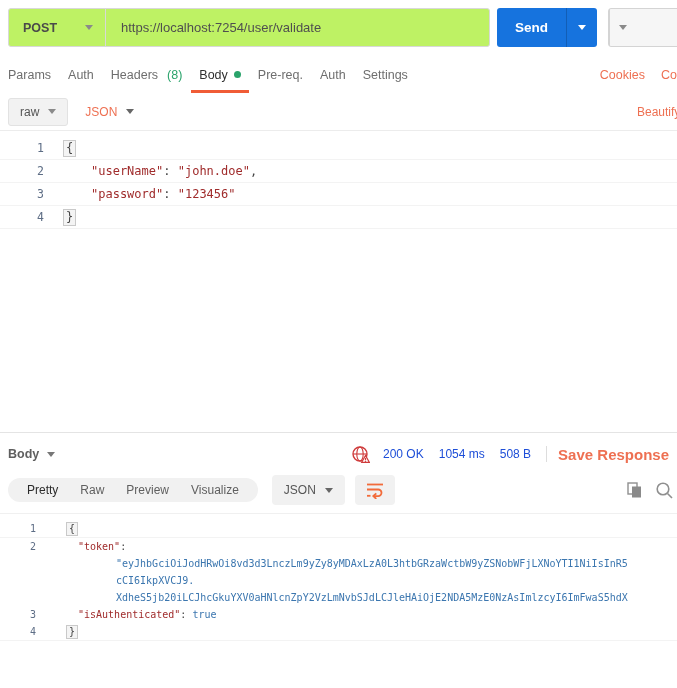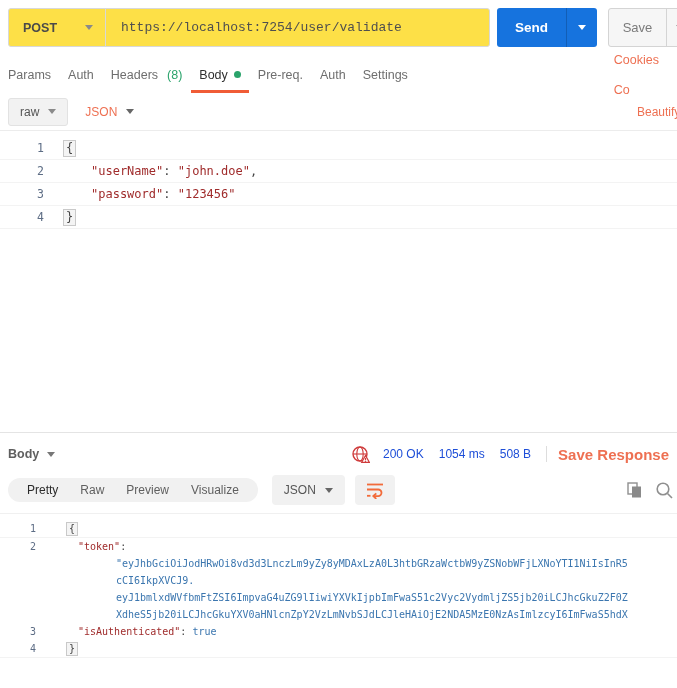--- a/index.html
+++ b/index.html
@@ -5,39 +5,39 @@
   html,body{margin:0;padding:0;}
   body{
     width:677px;height:688px;overflow:hidden;position:relative;
     background:#ffffff;font-family:"Liberation Sans",sans-serif;
     -webkit-font-smoothing:antialiased;
   }
   .caret{width:0;height:0;border-left:4px solid transparent;border-right:4px solid transparent;border-top:5px solid currentColor;display:inline-block;}
 
   
   .url-bar{position:absolute;top:0;left:0;width:100%;height:56px;background:#fff;}
-  .req-group{position:absolute;left:8px;top:8px;width:482px;height:39px;border:1px solid #d8d8d8;border-radius:3px;background:#fde047;display:flex;box-sizing:border-box;}
+  .req-group{position:absolute;left:8px;top:8px;width:482px;height:39px;border:1px solid #d8d8d8;border-radius:3px;background:#bef264;display:flex;box-sizing:border-box;}
   .method{width:97px;border-right:1px solid #d8d8d8;display:flex;align-items:center;justify-content:space-between;padding:0 12px 0 14px;font-size:12.5px;font-weight:600;color:#4a4a4a;box-sizing:border-box;cursor:pointer;}
   .method .caret{color:#8a8a8a;}
-  .url-input{flex:1;display:flex;align-items:center;padding-left:15px;font-size:13px;color:#4f4f4f;font-family:Liberation Mono, monospace;}
+  .url-input{flex:1;display:flex;align-items:center;padding-left:15px;font-size:13px;color:#4f4f4f;}
   .send-btn{position:absolute;left:497px;top:8px;width:100px;height:39px;background:#1673de;border-radius:3px;display:flex;color:#fff;cursor:pointer;}
   .send-main{flex:1;display:flex;align-items:center;justify-content:center;font-size:13.5px;font-weight:700;text-align:right;}
   .send-caret{width:30px;display:flex;align-items:center;justify-content:center;border-left:1px solid rgba(0,0,0,0.18);}
   .save-btn{position:absolute;left:608px;top:8px;width:86px;height:39px;background:#f6f6f6;border:1px solid #d4d4d4;border-radius:3px;display:flex;box-sizing:border-box;color:#7b7b7b;cursor:pointer;}
   .save-main{flex:1;display:flex;align-items:center;justify-content:center;font-size:13px;}
   .save-caret{width:26px;display:flex;align-items:center;justify-content:center;border-left:1px solid #d4d4d4;color:#8a8a8a;}
 
   
   .tabs{position:absolute;top:56px;left:0;right:0;height:37px;display:flex;align-items:center;padding-left:8px;gap:17px;font-size:12.5px;color:#6e6e6e;}
   .tab{position:relative;height:100%;display:flex;align-items:center;gap:6px;cursor:pointer;white-space:nowrap;}
   .tab.active{color:#2f2f2f;}
   .tab.active::after{content:"";position:absolute;left:-8px;right:-8px;bottom:0;height:3px;background:#f05c36;}
   .dot{width:7px;height:7px;border-radius:50%;background:#2aa36b;}
   .count{color:#2aa36b;margin-left:3px;}
-  .tabs-right{margin-left:auto;display:flex;gap:16px;color:#ee7052;padding-right:18px;flex-direction:column;}
+  .tabs-right{margin-left:auto;display:flex;gap:16px;color:#ee7052;padding-right:0;}
   .tabs-right span{cursor:pointer;white-space:nowrap;}
 
   
   .opts{position:absolute;top:93px;left:0;right:0;height:37px;display:flex;align-items:center;padding-left:8px;}
   .raw-box{background:#f2f2f2;border:1px solid #e2e2e2;border-radius:3px;height:26px;padding:0 11px;display:flex;align-items:center;gap:9px;font-size:12px;color:#555;cursor:pointer;}
   .raw-box .caret{color:#8a8a8a;}
   .json-sel{margin-left:17px;display:flex;align-items:center;gap:9px;font-size:12px;color:#ee7052;cursor:pointer;}
   .json-sel .caret{color:#666;}
   .beautify{position:absolute;left:637px;font-size:12px;color:#ee7052;cursor:pointer;white-space:nowrap;}
 
@@ -97,21 +97,20 @@
       <span>https://localhost:7254/user/validate</span>
     </div>
   </div>
   <div class="send-btn">
     <div class="send-main">Send</div>
     <div class="send-caret">
       <span class="caret"></span>
     </div>
   </div>
   <div class="save-btn">
-    <div class="save-main">Save</div>
     <div class="save-caret">
       <span class="caret"></span>
     </div>
   </div>
 </div>
 
 <div class="tabs">
   <div class="tab">
     <span>Params</span>
   </div>
@@ -241,24 +240,20 @@
   <div class="prow">
     <span class="pln"></span>
     <span class="pcode p8 tok">"eyJhbGciOiJodHRwOi8vd3d3LnczLm9yZy8yMDAxLzA0L3htbGRzaWctbW9yZSNobWFjLXNoYTI1NiIsInR5</span>
   </div>
   <div class="prow">
     <span class="pln"></span>
     <span class="pcode p8 tok">cCI6IkpXVCJ9.</span>
   </div>
   <div class="prow">
     <span class="pln"></span>
-    <span class="pcode p8 tok">eyJ1bmlxdWVfbmFtZSI6ImpvaG4uZG9lIiwiYXVkIjpbImFwaS51c2Vyc2VydmljZS5jb20iLCJhcGkuZ2F0Z</span>
-  </div>
-  <div class="prow">
-    <span class="pln"></span>
     <span class="pcode p8 tok">XdheS5jb20iLCJhcGkuYXV0aHNlcnZpY2VzLmNvbSJdLCJleHAiOjE2NDA5MzE0NzAsImlzcyI6ImFwaS5hdX</span>
   </div>
   <div class="prow">
     <span class="pln">3</span>
     <span class="pcode p2"><span class="key">"isAuthenticated"</span><span>: </span><span class="tok">true</span></span>
   </div>
   <div class="prow bline">
     <span class="pln">4</span>
     <span class="pcode p0"><span class="bm2">}</span></span>
   </div>

